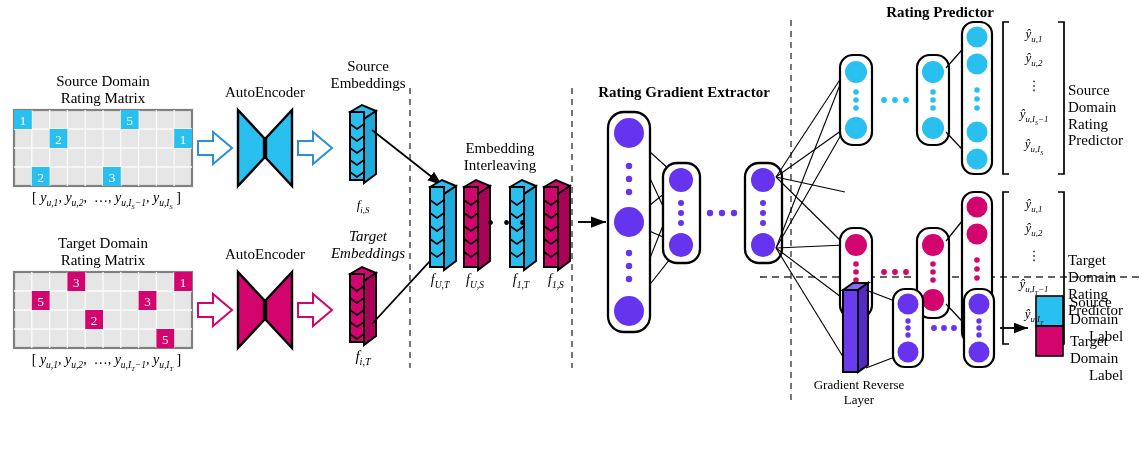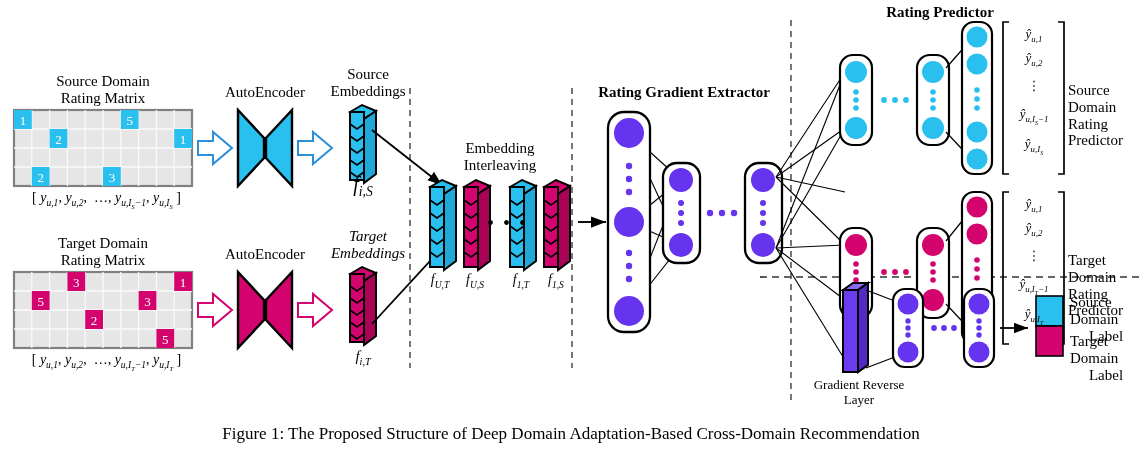--- a/index.html
+++ b/index.html
@@ -404,24 +404,24 @@
 
 </svg>
 
 <div class="lbl plain" style="left:14px;top:73px;width:178px;">
   <span>Source Domain</span><br><span>Rating Matrix</span>
 </div>
 <div class="lbl math" style="left:4px;top:190px;width:205px;font-size:14px;">
   <span class="up">[ </span><i>y<sub>u,1</sub></i><span class="up">, </span><i>y<sub>u,2</sub></i><span class="up">, &nbsp;…, </span><i>y<sub>u,I<sub>S</sub>−1</sub></i><span class="up">, </span><i>y<sub>u,I<sub>S</sub></sub></i><span class="up"> ]</span>
 </div>
 <div class="lbl plain" style="left:213px;top:84px;width:104px;">AutoEncoder</div>
-<div class="lbl plain" style="left:318px;top:66px;width:100px;">
+<div class="lbl plain" style="left:318px;top:58px;width:100px;">
   <span>Source</span><br><span>Embeddings</span>
 </div>
-<div class="lbl math" style="left:337px;top:173px;width:52px;font-size:20px;">
+<div class="lbl math" style="left:337px;top:198px;width:52px;font-size:13px;">
   <i>f</i><sub><i>i,S</i></sub>
 </div>
 
 <div class="lbl plain" style="left:14px;top:235px;width:178px;">
   <span>Target Domain</span><br><span>Rating Matrix</span>
 </div>
 <div class="lbl math" style="left:4px;top:352px;width:205px;font-size:14px;">
   <span class="up">[ </span><i>y<sub>u,1</sub></i><span class="up">, </span><i>y<sub>u,2</sub></i><span class="up">, &nbsp;…, </span><i>y<sub>u,I<sub>T</sub>−1</sub></i><span class="up">, </span><i>y<sub>u,I<sub>T</sub></sub></i><span class="up"> ]</span>
 </div>
 <div class="lbl plain" style="left:213px;top:246px;width:104px;">AutoEncoder</div>
@@ -470,15 +470,14 @@
 <div class="lbl plain" style="left:1070px;top:294px;width:72px;text-align:left;white-space:normal;">
   <span>Source Domain</span><br><span style="display:inline-block;width:100%;text-align:center;">Label</span>
 </div>
 <div class="lbl plain" style="left:1070px;top:333px;width:72px;text-align:left;white-space:normal;">
   <span>Target Domain</span><br><span style="display:inline-block;width:100%;text-align:center;">Label</span>
 </div>
 <div class="lbl small" style="left:797px;top:378px;width:124px;">
   <span>Gradient Reverse</span><br><span>Layer</span>
 </div>
 
-<div class="caption">Figure 1: The Proposed Structure of Deep Domain Adaptation-Based Cross-Domain Recommendation</div>
 
 </div>
 
 </body></html>

